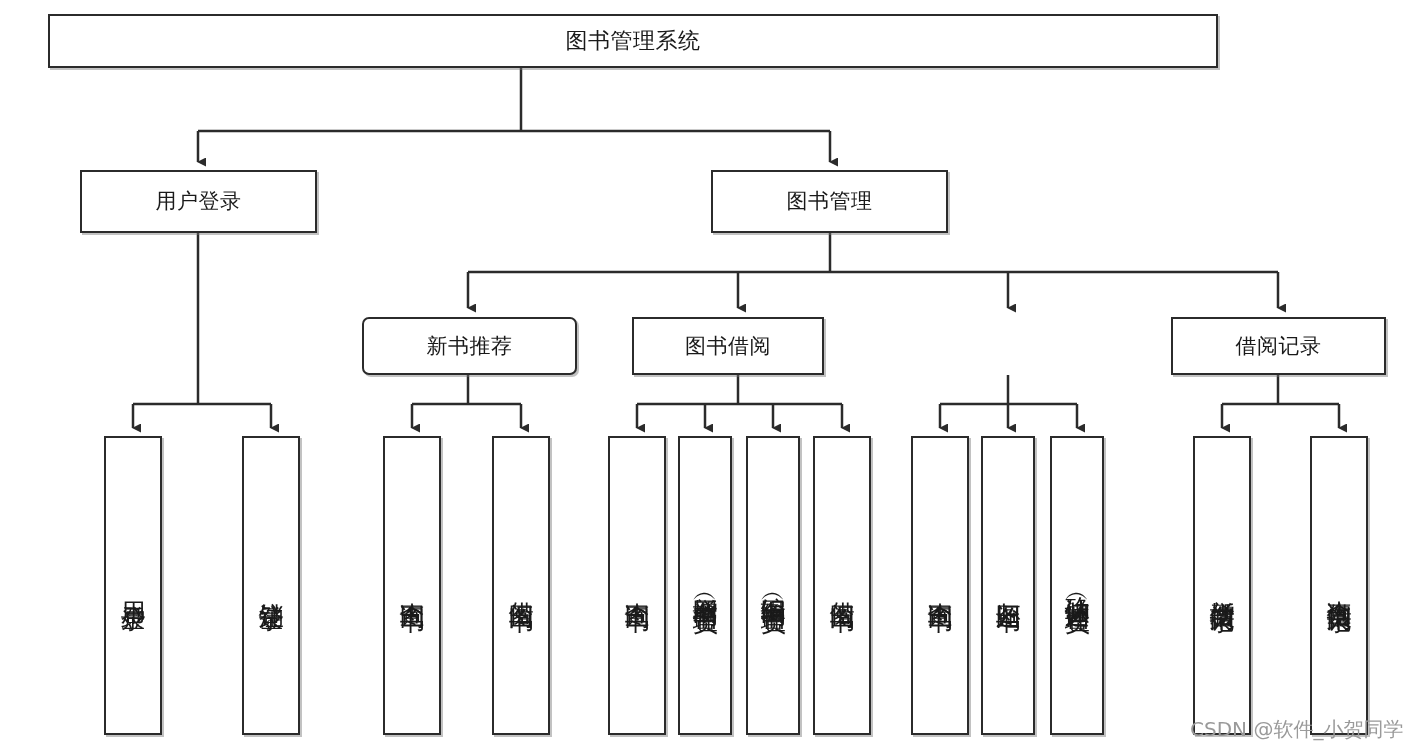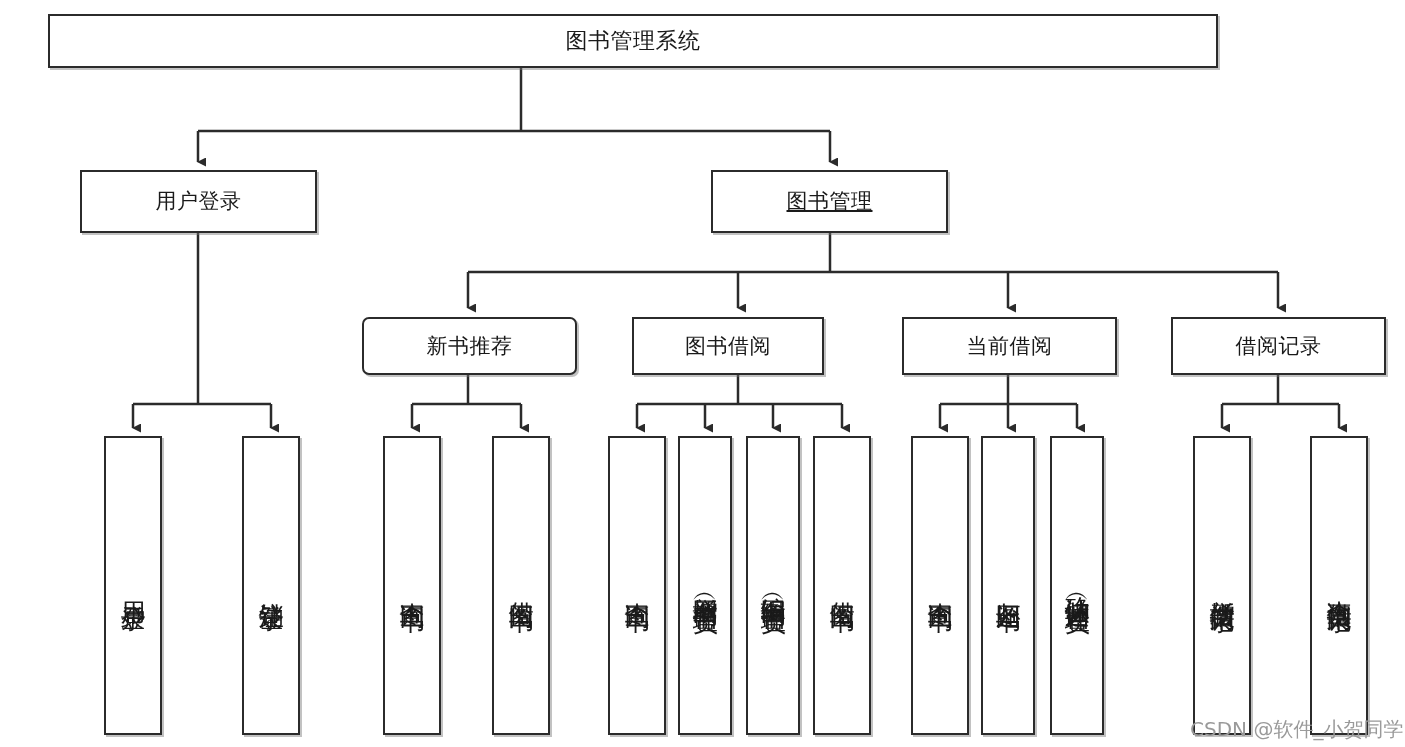--- a/index.html
+++ b/index.html
@@ -126,32 +126,29 @@
     </g>
   </svg>
 
   <div class="node horiz root" style="left:20px; top:14px; width:1170px; height:54px;margin-left:28px;">
     <span class="label">图书管理系统</span>
   </div>
 
   <div class="node horiz" style="left:80px; top:170px; width:237px; height:63px;">
     <span class="label">用户登录</span>
   </div>
-  <div class="node horiz" style="left:711px; top:170px; width:237px; height:63px;text-decoration:underline;">
+  <div class="node horiz" style="left:711px; top:170px; width:237px; height:63px;">
     <span class="label">图书管理</span>
   </div>
 
   <div class="node horiz" style="left:362px; top:317px; width:215px; height:58px;border-radius:7px;">
     <span class="label">新书推荐</span>
   </div>
   <div class="node horiz" style="left:632px; top:317px; width:192px; height:58px;">
     <span class="label">图书借阅</span>
-  </div>
-  <div class="node horiz" style="left:902px; top:317px; width:215px; height:58px;">
-    <span class="label">当前借阅</span>
   </div>
   <div class="node horiz" style="left:1171px; top:317px; width:215px; height:58px;">
     <span class="label">借阅记录</span>
   </div>
 
   <div class="node vert" style="left:104px; top:436px; width:58px; height:299px;">
     <span class="label">用户登录</span>
   </div>
   <div class="node vert" style="left:242px; top:436px; width:58px; height:299px;">
     <span class="label">注销登录</span>

